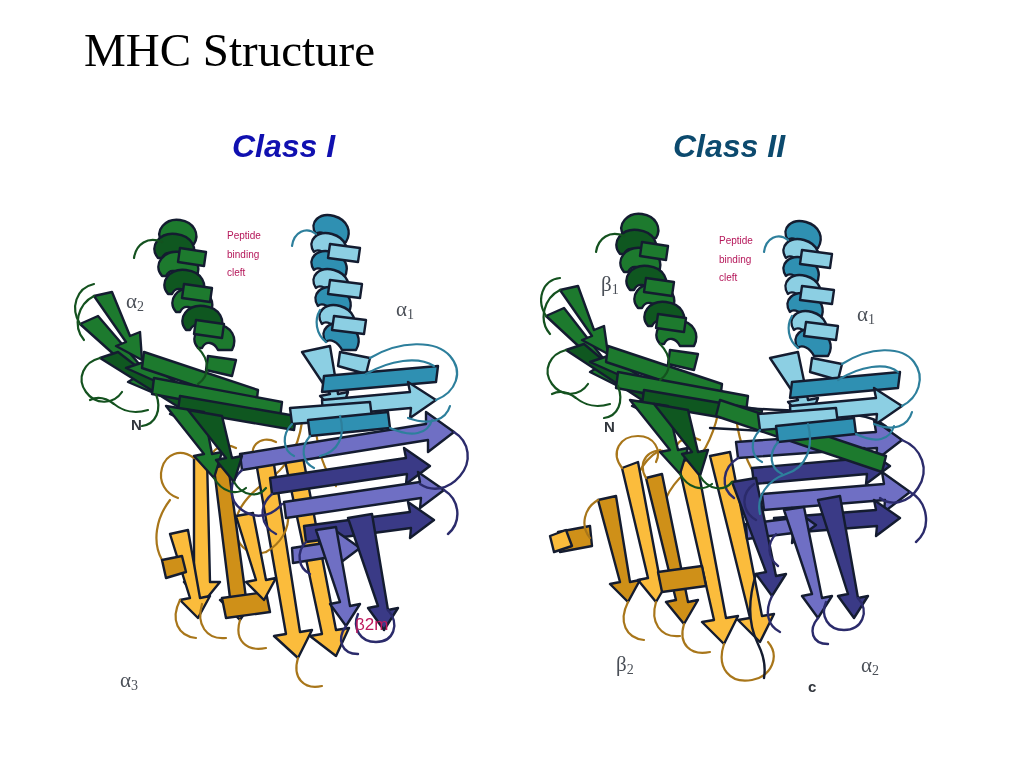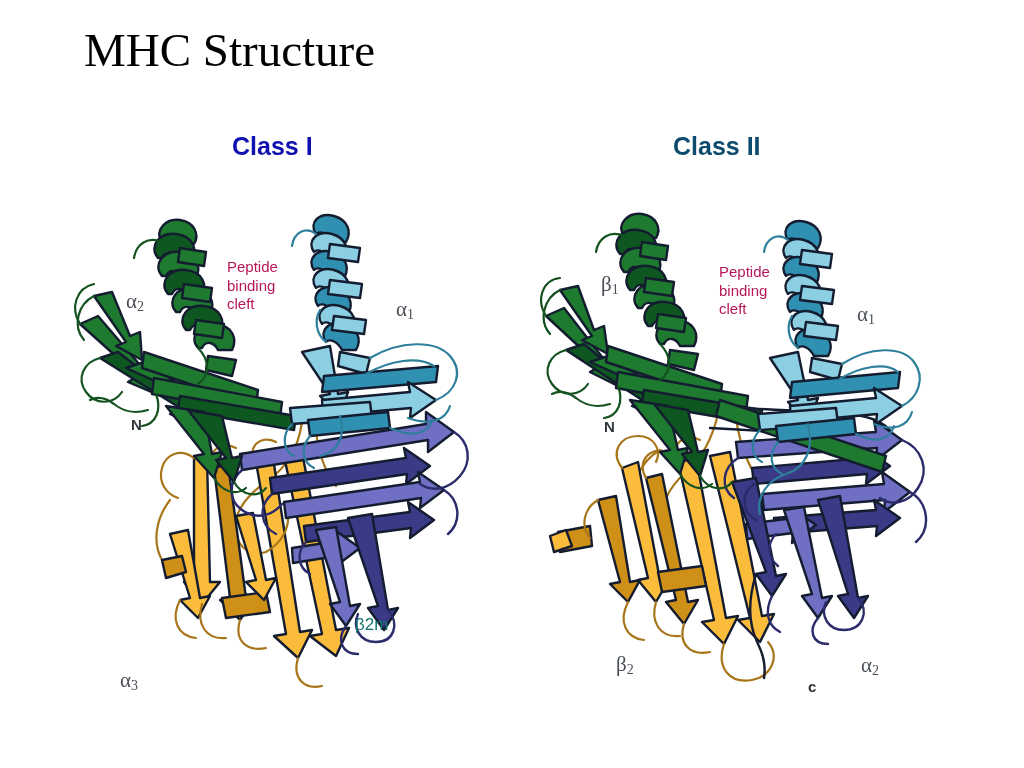--- a/index.html
+++ b/index.html
@@ -32,45 +32,45 @@
     line-height: 56px;
     color: #000000;
     letter-spacing: 0px;
     white-space: nowrap;
   }
 
   .class-heading {
     position: absolute;
     font-family: "Liberation Sans", sans-serif;
     font-weight: bold;
-    font-size: 25px;
+    font-size: 32px;
     line-height: 30px;
     white-space: nowrap;
+    font-style: italic;
   }
   #class1-heading { left: 232px; top: 131px; }
   #class2-heading { left: 673px; top: 131px; }
 
   .panel {
     position: absolute;
     top: 200px;
     width: 440px;
     height: 560px;
   }
   #panel-class1 { left: 70px; }
   #panel-class2 { left: 540px; }
 
   .panel svg { display: block; }
 
   .cleft-label {
     position: absolute;
     font-family: "Liberation Sans", sans-serif;
-    font-size: 15px;
+    font-size: 10px;
     line-height: 18.5px;
     white-space: nowrap;
-    margin-top: 31px;
   }
   #cleft-label-1 { left: 227px; top: 227px; }
   #cleft-label-2 { left: 719px; top: 232px; }
 
   .domain-label {
     position: absolute;
     font-family: "Liberation Serif", serif;
     font-style: normal;
     font-size: 21px;
     white-space: nowrap;
@@ -85,21 +85,21 @@
     font-family: "Liberation Sans", sans-serif;
     font-weight: bold;
     font-size: 15px;
     color: #31363d;
     white-space: nowrap;
   }
   .b2m-label {
     position: absolute;
     font-family: "Liberation Sans", sans-serif;
     font-size: 17px;
-    color: #0f766e;
+    color: #be185d;
     white-space: nowrap;
   }
 
   
   #lbl-a2-1  { left: 126px; top: 289px; }
   #lbl-a1-1  { left: 396px; top: 297px; }
   #lbl-n-1   { left: 131px; top: 416px; }
   #lbl-a3-1  { left: 120px; top: 668px; }
   #lbl-b2m-1 { left: 355px; top: 615px; }
 

